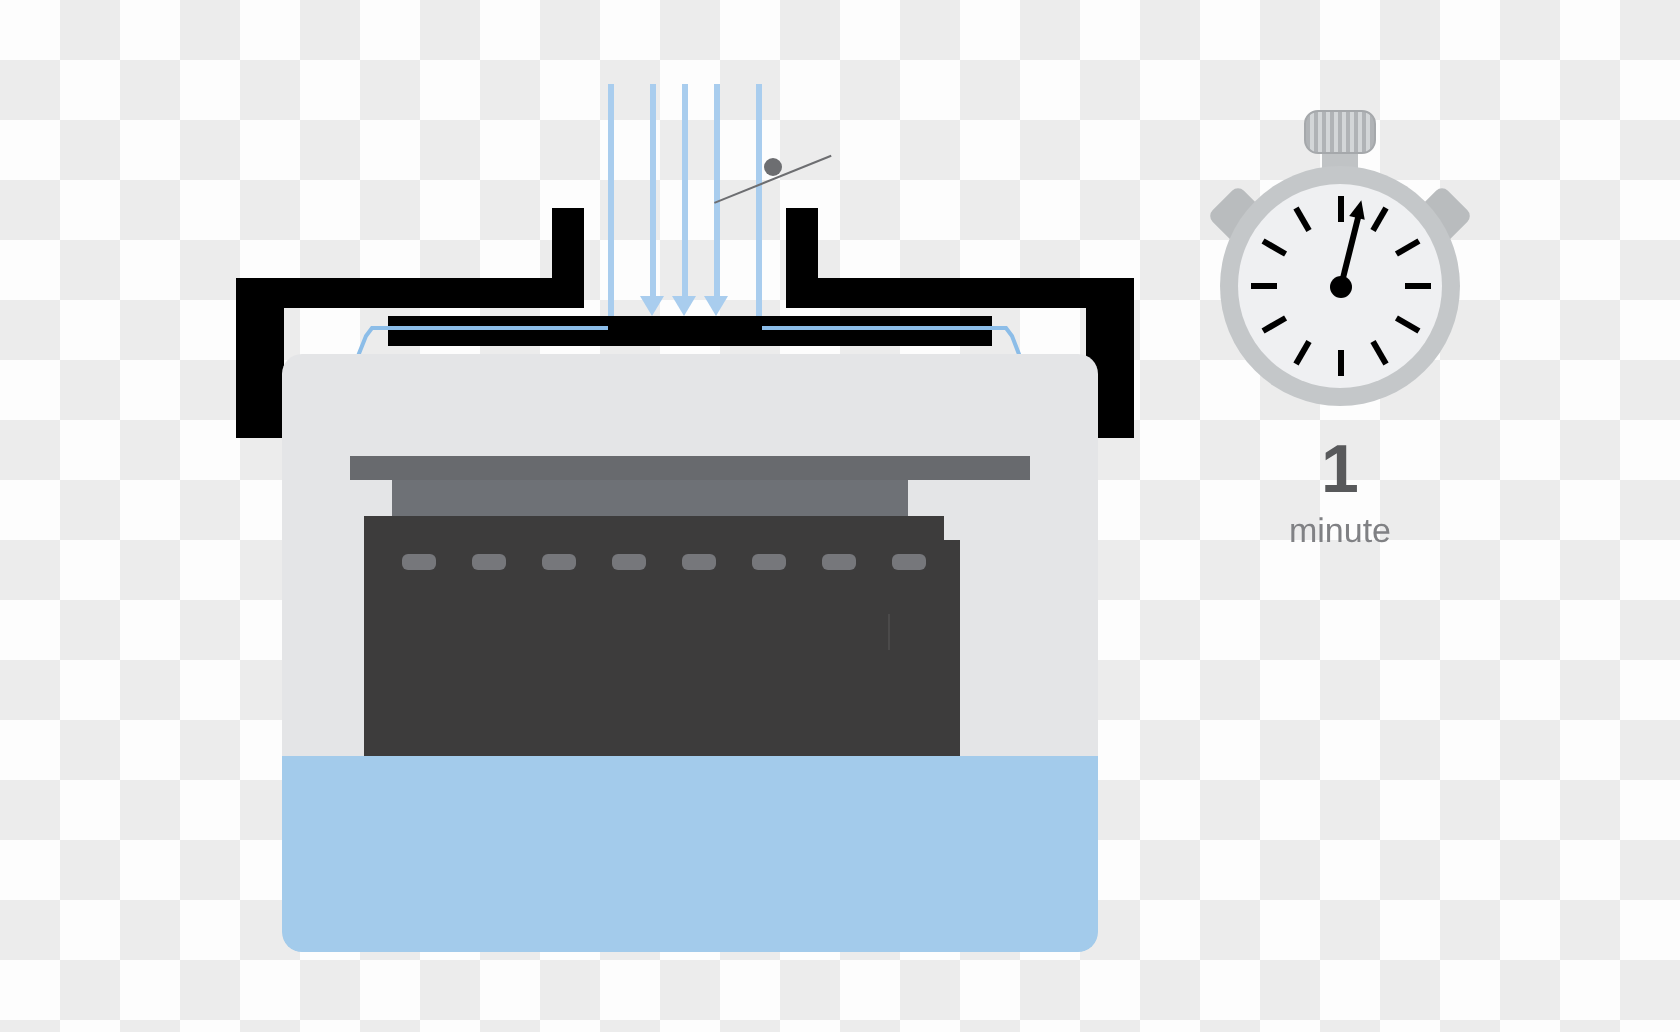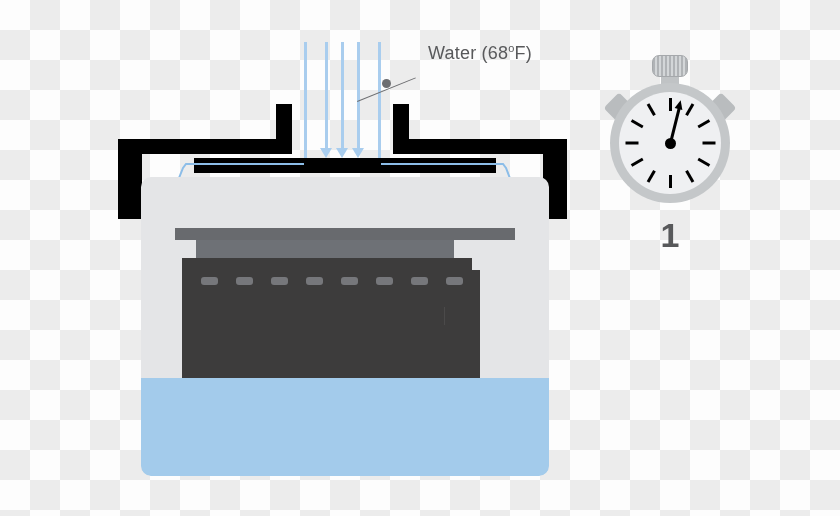--- a/index.html
+++ b/index.html
@@ -230,23 +230,20 @@
     <div class="stream-arrow" style="left:320px; top:148px;"></div>
     <div class="stream-line" style="left:341px; top:42px; height:108px;"></div>
     <div class="stream-arrow" style="left:336px; top:148px;"></div>
     <div class="stream-line" style="left:357px; top:42px; height:108px;"></div>
     <div class="stream-arrow" style="left:352px; top:148px;"></div>
     <div class="stream-line" style="left:378px; top:42px; height:122px;"></div>
   </div>
 
   <div class="callout-line" style="left:357px; top:101px; width:63px; transform: rotate(-22deg);"></div>
   <div class="callout-dot" style="left:382px; top:79px;"></div>
-  <div class="callout-label" style="left:428px; top:42px;">
-    <span>Water (68</span><sup>o</sup><span>F)</span>
-  </div>
 
   <div>
 
     <div class="blk" style="left:276px; top:104px; width:16px; height:50px;"></div>
     <div class="blk" style="left:393px; top:104px; width:16px; height:50px;"></div>
 
     <div class="blk" style="left:118px; top:139px; width:174px; height:15px;"></div>
     <div class="blk" style="left:393px; top:139px; width:174px; height:15px;"></div>
 
     <div class="blk" style="left:118px; top:139px; width:24px; height:80px;"></div>
@@ -321,14 +318,15 @@
         <div class="tick" style="transform:rotate(270deg);"></div>
         <div class="tick" style="transform:rotate(300deg);"></div>
         <div class="tick" style="transform:rotate(330deg);"></div>
         <div id="sw-hand"></div>
         <div id="sw-pivot"></div>
       </div>
     </div>
   </div>
 
   <div id="sw-number">1</div>
+  <div id="sw-unit">minute</div>
 
 </div>
 
 </body></html>

